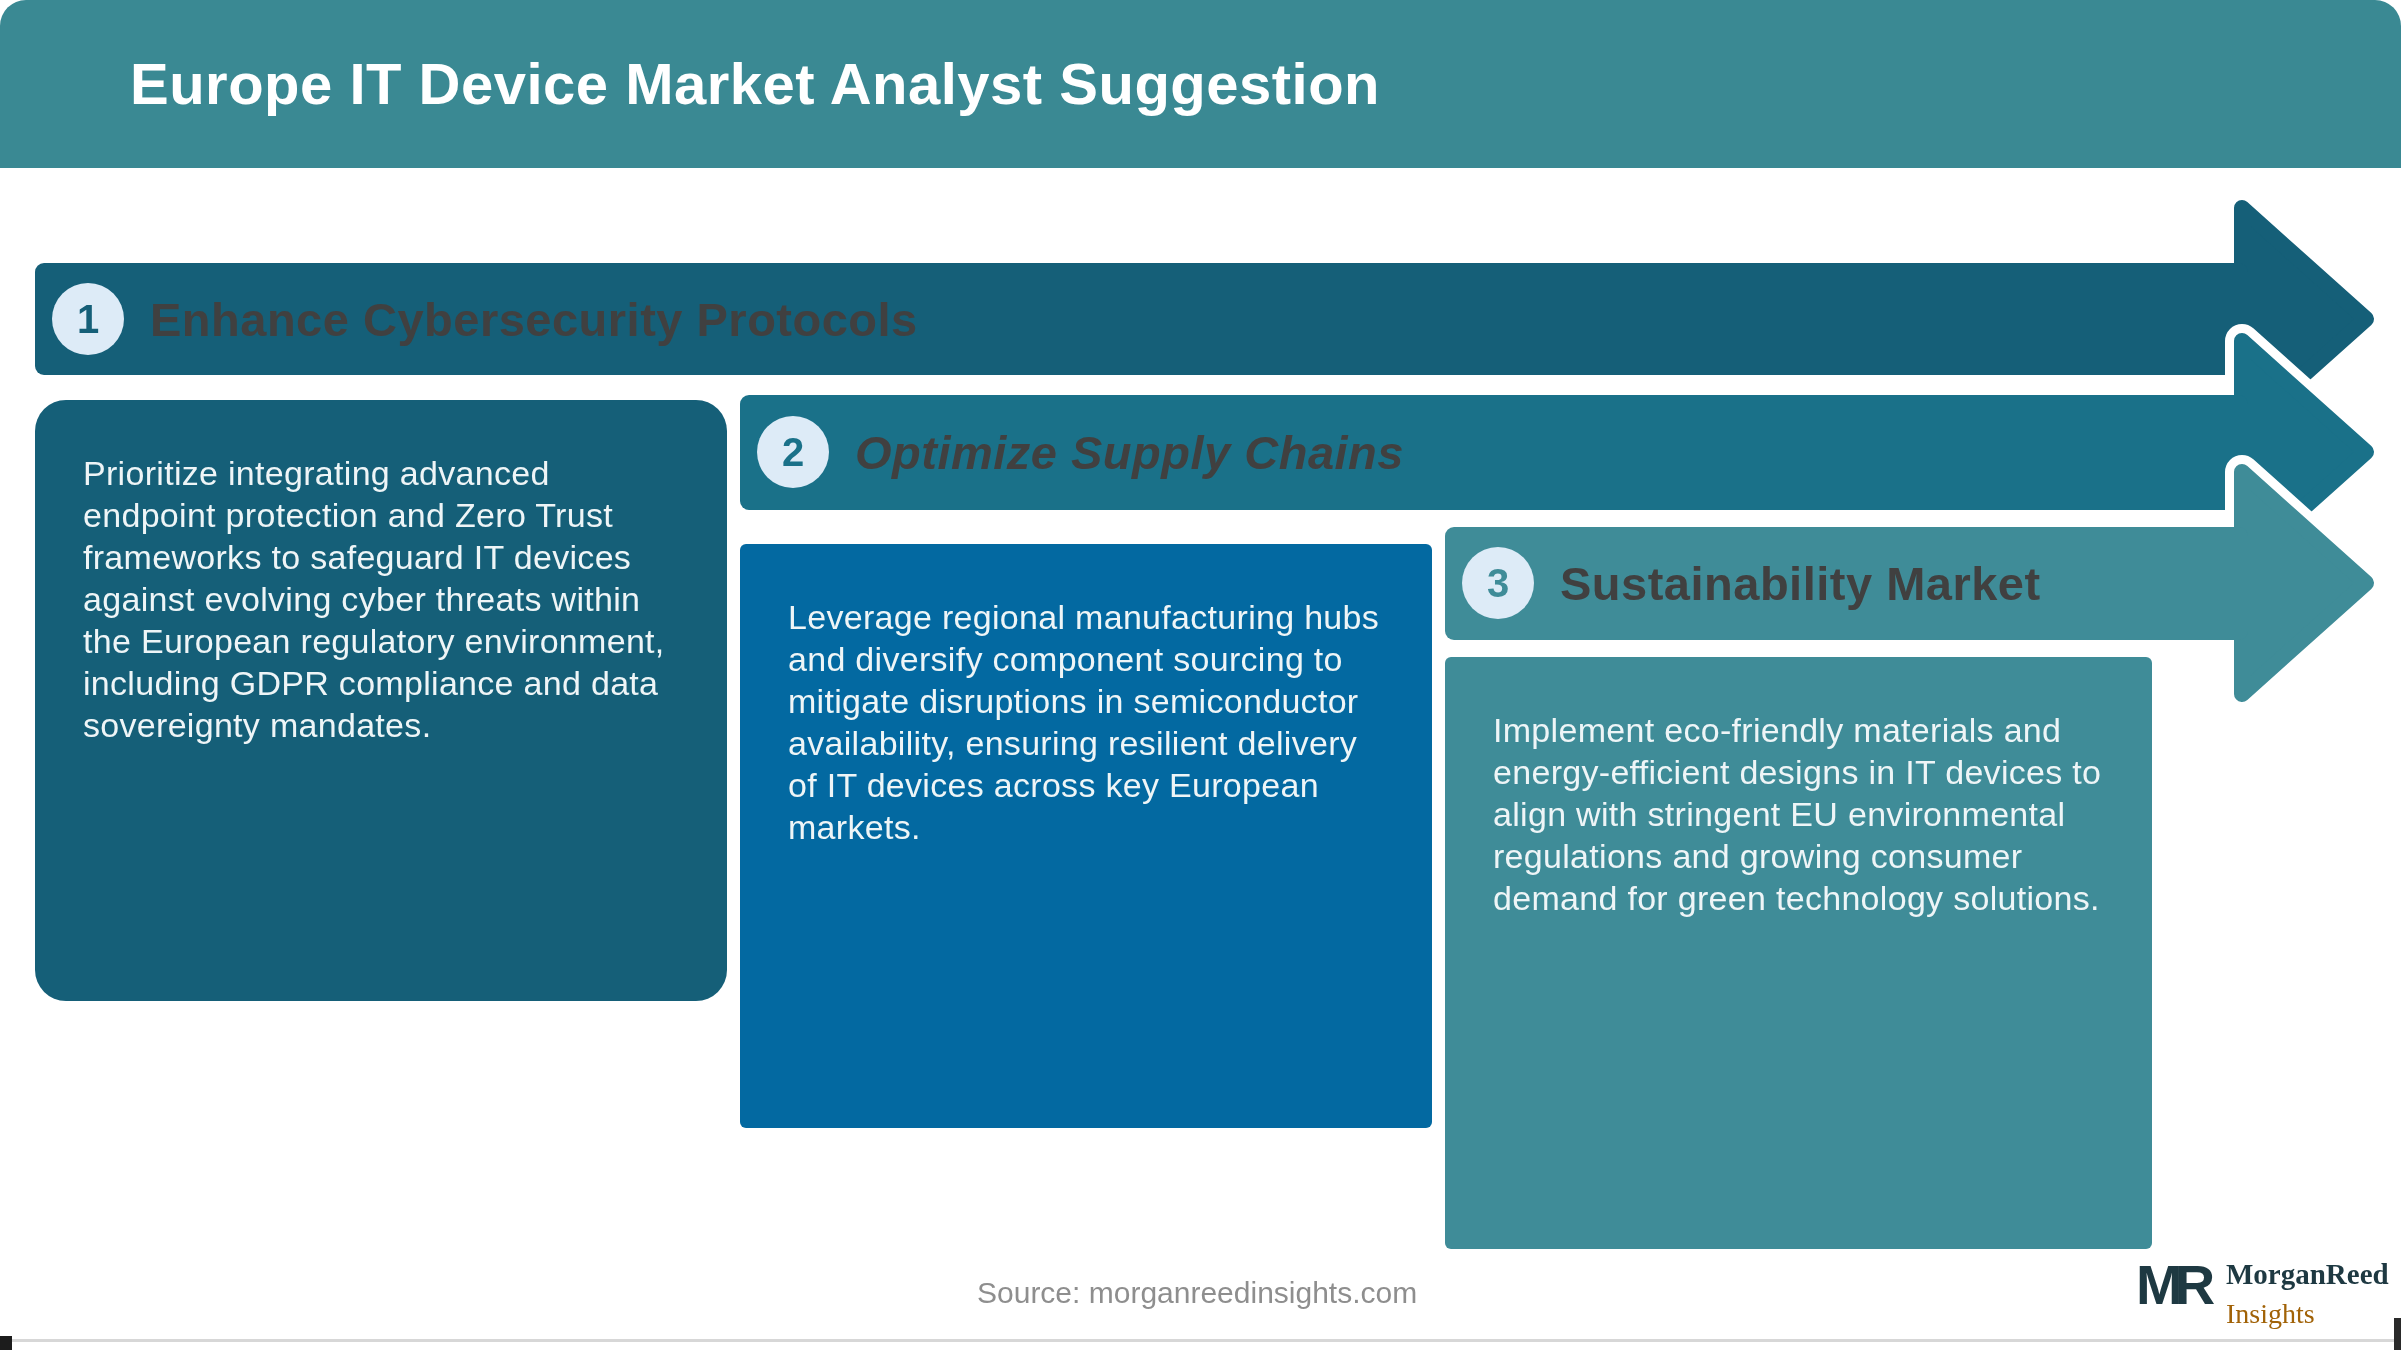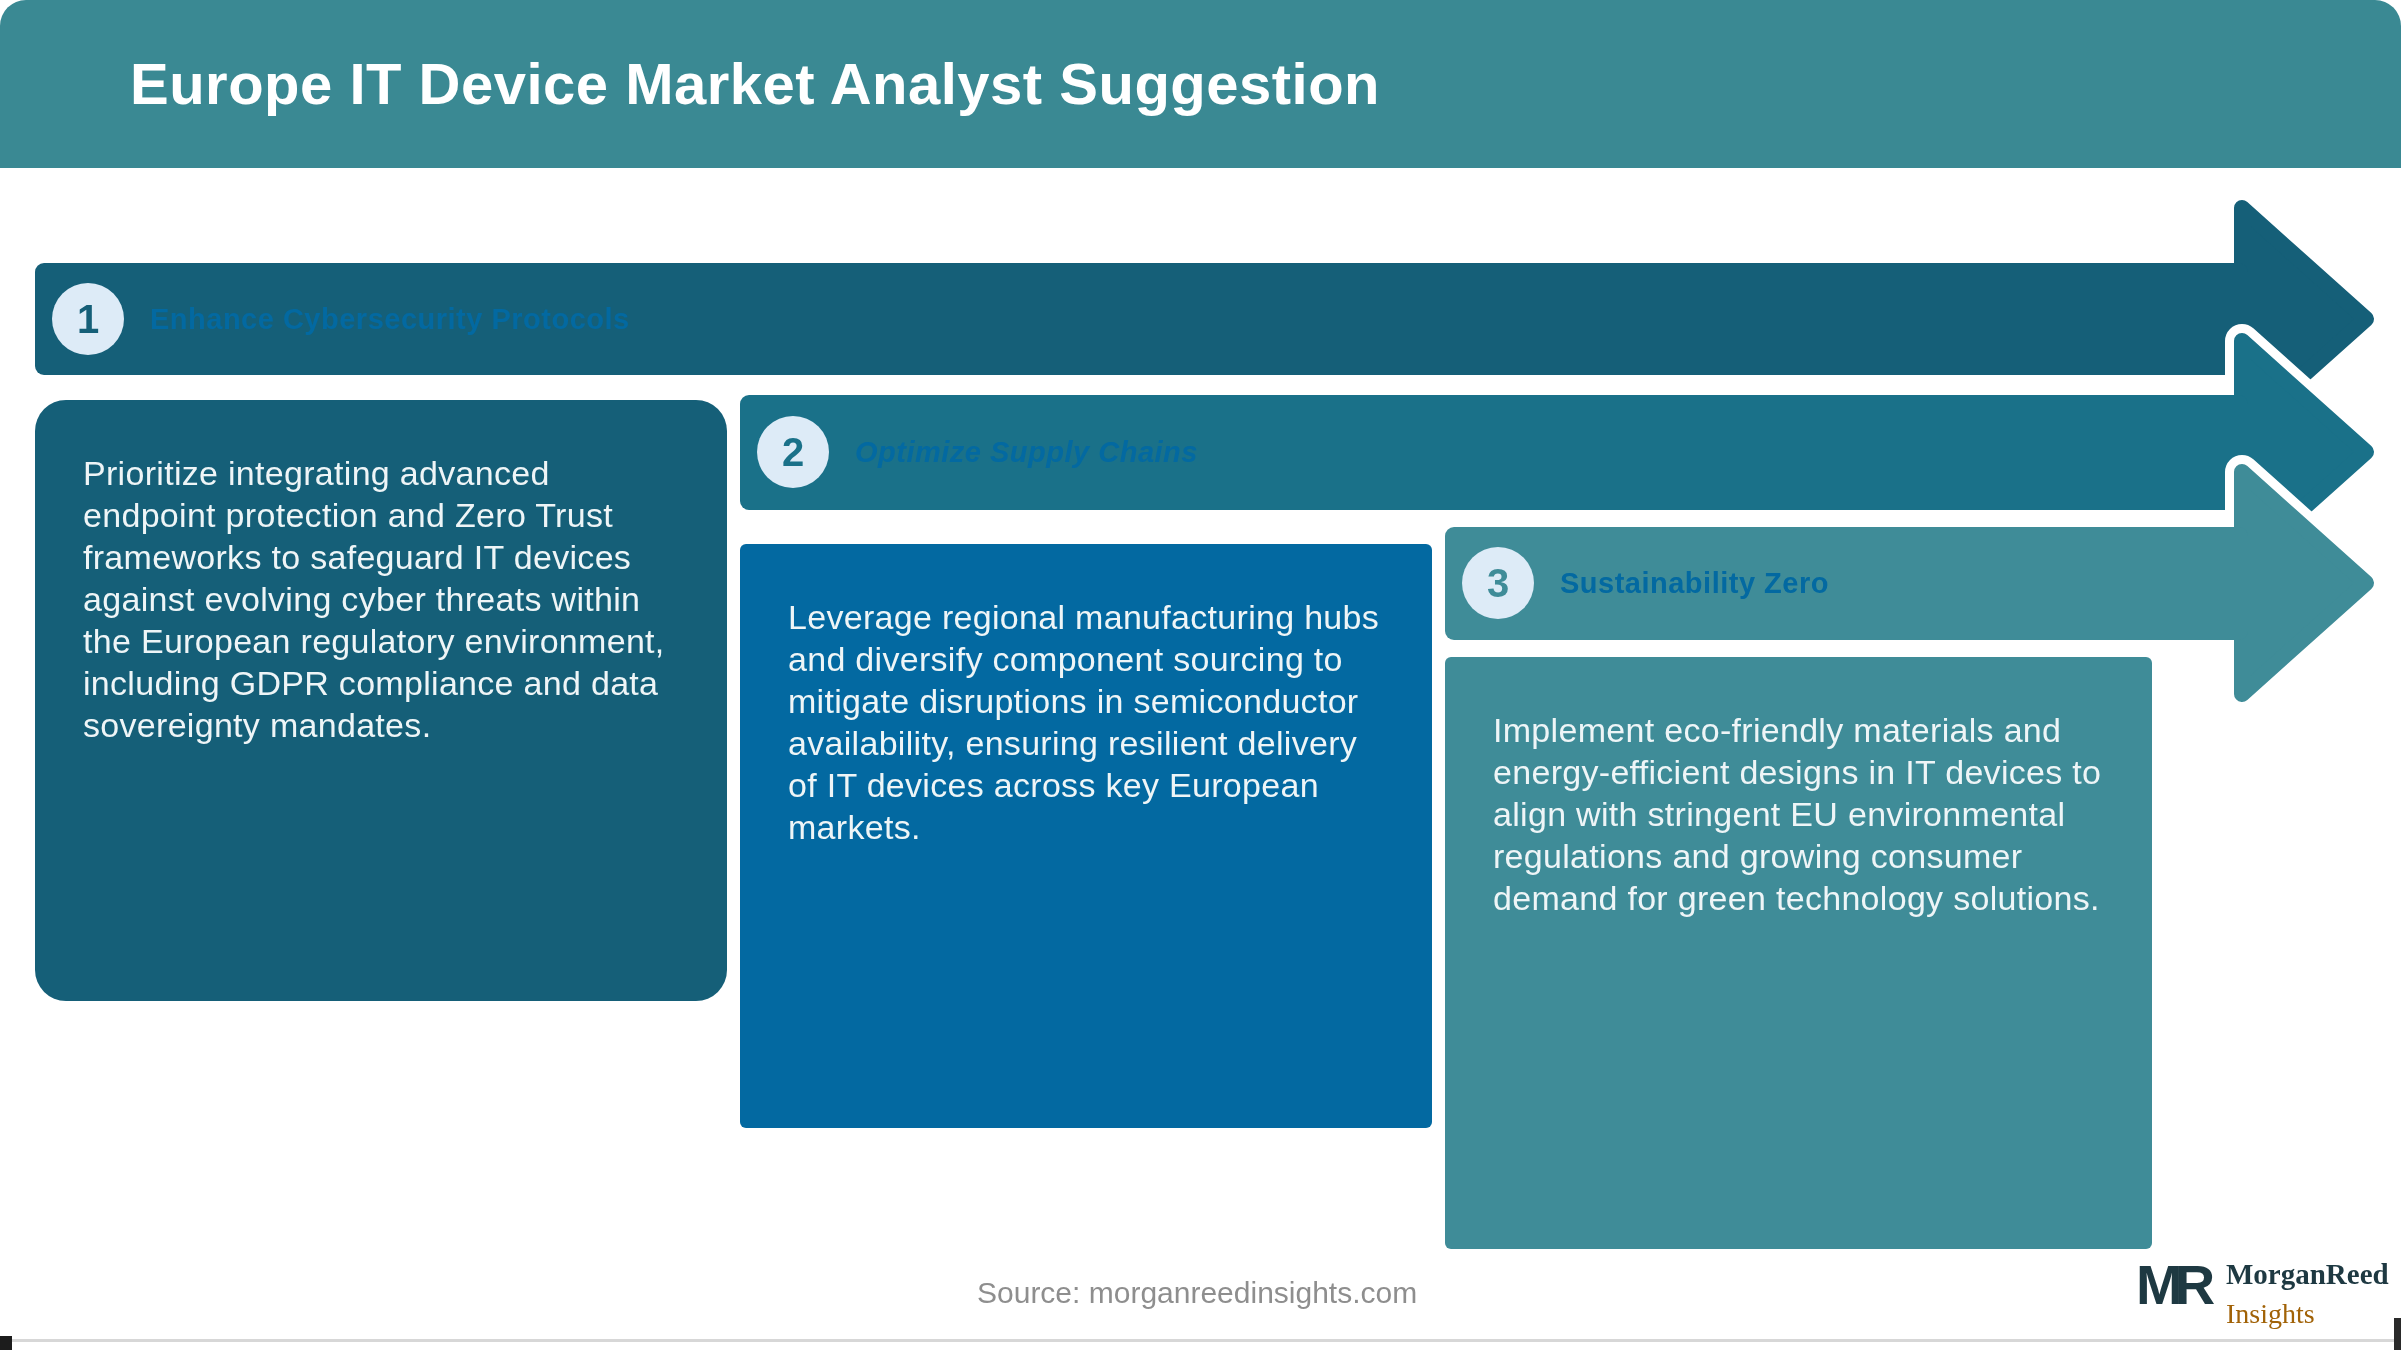--- a/index.html
+++ b/index.html
@@ -30,21 +30,21 @@
     display: flex; align-items: center; justify-content: center;
     font-size: 40px; font-weight: bold; z-index: 5;
   }
   .badge-1 { left: 52px;   top: 283px; }
   .badge-2 { left: 757px;  top: 416px; }
   .badge-3 { left: 1462px; top: 547px; }
 
   
   .banner-label {
     position: absolute; transform: translateY(-50%);
-    color: #0369a1; font-size: 29px; font-weight: bold;
+    color: #404040; font-size: 47px; font-weight: bold;
     letter-spacing: 0.5px; white-space: nowrap; z-index: 5; text-align: right;
   }
   .banner-label-1 { left: 150px;  top: 319px; }
   .banner-label-2 { left: 855px;  top: 452px; font-style: italic; }
   .banner-label-3 { left: 1560px; top: 583px; }
 
   
   .desc-box {
     position: absolute; box-sizing: border-box; border-radius: 6px;
     padding: 52px 44px 40px 48px;
@@ -106,21 +106,21 @@
       <rect x="1445" y="527" width="803" height="113" rx="9" fill="#3F8C98"></rect>
     </g>
   </svg>
 
   <div class="badge badge-1" style="background-color: rgb(221, 235, 247); color: rgb(21, 95, 120);">1</div>
   <div class="badge badge-2" style="background-color: rgb(221, 235, 247); color: rgb(26, 113, 137);">2</div>
   <div class="badge badge-3" style="background-color: rgb(221, 235, 247); color: rgb(63, 140, 152);">3</div>
 
   <div class="banner-label banner-label-1">Enhance Cybersecurity Protocols</div>
   <div class="banner-label banner-label-2">Optimize Supply Chains</div>
-  <div class="banner-label banner-label-3">Sustainability Zero</div>
+  <div class="banner-label banner-label-3">Sustainability Market</div>
 
   <div class="desc-box desc-1" style="background-color: rgb(21, 95, 120); color: rgb(238, 245, 247);">Prioritize integrating advanced endpoint protection and Zero Trust frameworks to safeguard IT devices against evolving cyber threats within the European regulatory environment, including GDPR compliance and data sovereignty mandates.</div>
   <div class="desc-box desc-2" style="background-color: #0369a1; color: rgb(238, 245, 247); margin-top: 16px;">Leverage regional manufacturing hubs and diversify component sourcing to mitigate disruptions in semiconductor availability, ensuring resilient delivery of IT devices across key European markets.</div>
   <div class="desc-box desc-3" style="background-color: rgb(63, 140, 152); color: rgb(238, 245, 247);">Implement eco-friendly materials and energy-efficient designs in IT devices to align with stringent EU environmental regulations and growing consumer demand for green technology solutions.</div>
 
   <div class="source-line" style="color: rgb(142, 142, 142);">Source: morganreedinsights.com</div>
 
   <div class="logo">
     <svg width="80" height="52" viewBox="0 0 80 52">
       <text x="0" y="44" font-family="Liberation Sans, sans-serif" font-weight="bold" font-size="56" letter-spacing="-8" fill="#1E3942">MR</text>

